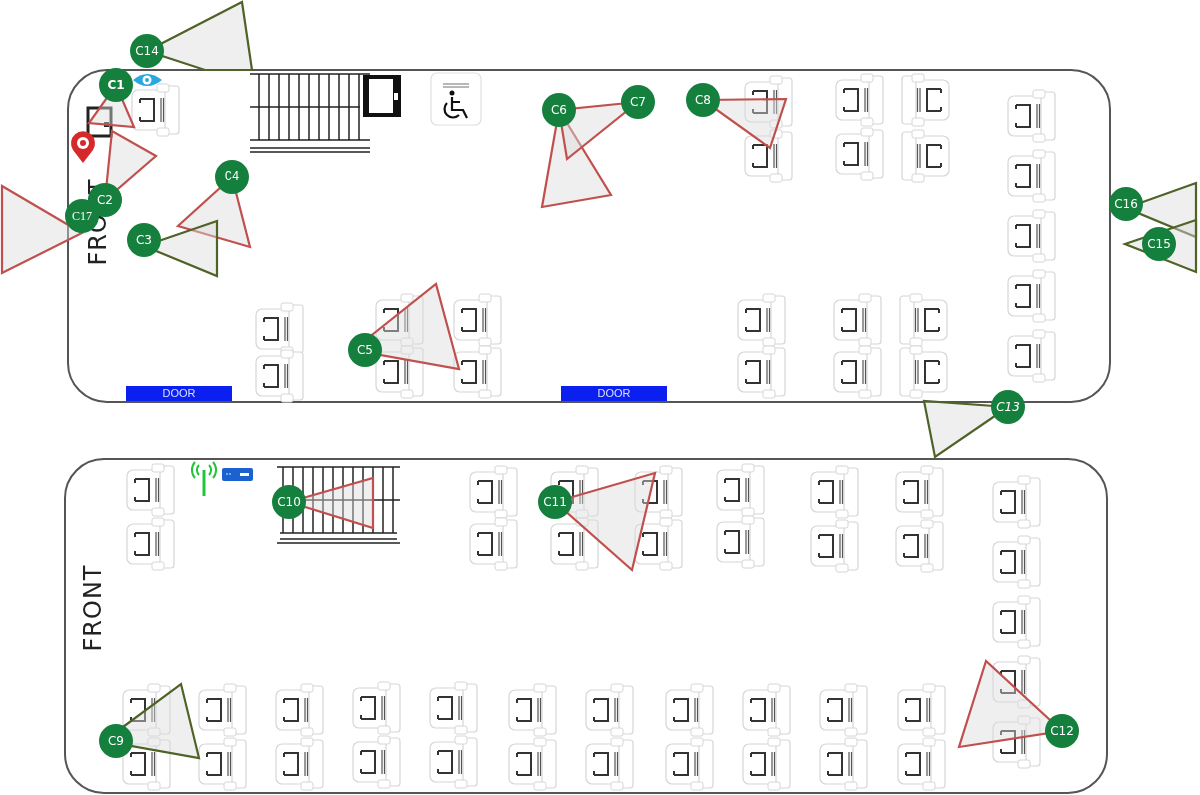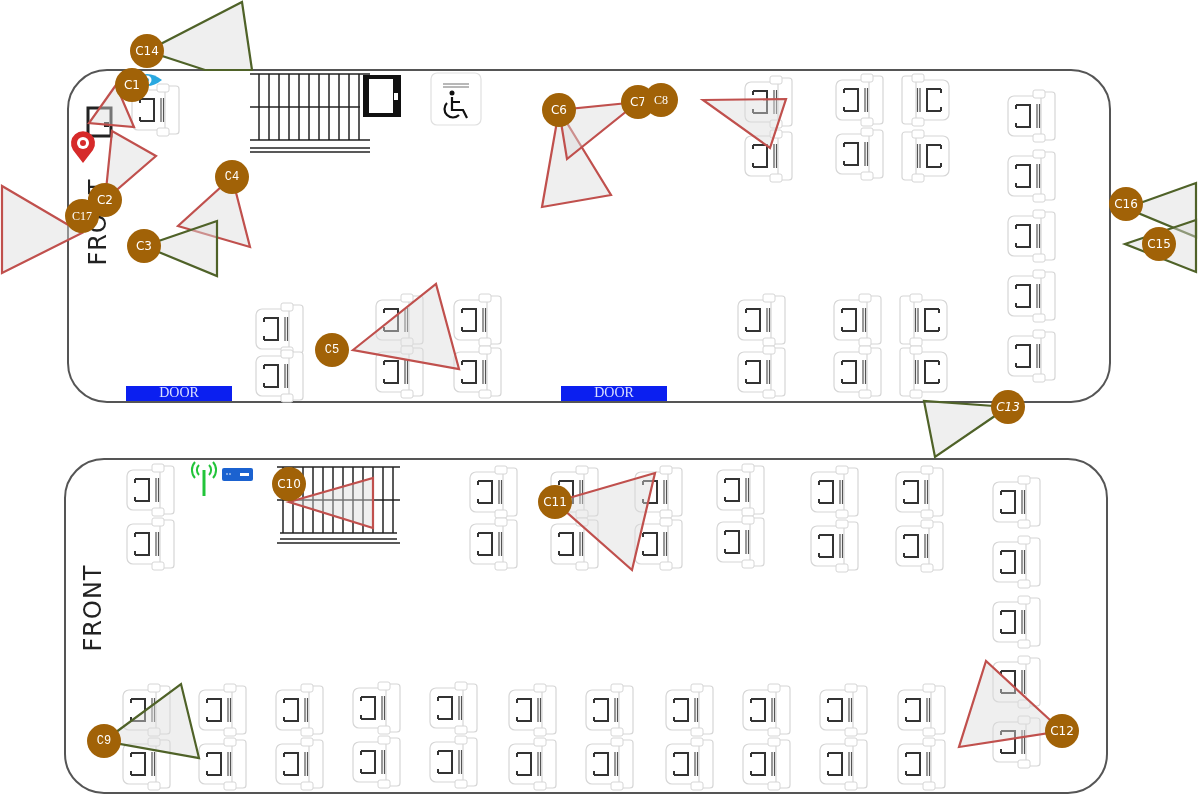--- a/index.html
+++ b/index.html
@@ -1,21 +1,21 @@
 <!DOCTYPE html>
 <html><head>
 <meta charset="utf-8">
 <style>
   html, body { margin:0; padding:0; background:#ffffff; }
   body { width:1200px; height:795px; position:relative; overflow:hidden; font-family:"DejaVu Sans", sans-serif; }
   #canvas { position:absolute; left:0; top:0; width:1200px; height:795px; }
   .car { position:absolute; border:2px solid #555; border-radius:40px; background:#fff; box-sizing:border-box; }
   .front-label { position:absolute; font-family:"DejaVu Sans", sans-serif; font-size:24px; color:#222; transform:rotate(-90deg); transform-origin:center center; letter-spacing:1px; white-space:nowrap; }
-  .door { position:absolute; background:#0b1ff0; color:#dbe0ff; font-size:14px; text-align:center; line-height:14px; height:15px; font-family:Liberation Serif, serif; }
-  .cam { position:absolute; width:34px; height:34px; border-radius:50%; background:#a16207; color:#fff; font-size:12px; line-height:34px; text-align:center; margin-left:-17px; margin-top:-17px; font-family:"DejaVu Sans", sans-serif; }
+  .door { position:absolute; background:#0b1ff0; color:#dbe0ff; font-size:11px; text-align:center; line-height:14px; height:15px; font-family:Liberation Sans, sans-serif; }
+  .cam { position:absolute; width:34px; height:34px; border-radius:50%; background:#15803d; color:#fff; font-size:12px; line-height:34px; text-align:center; margin-left:-17px; margin-top:-17px; font-family:"DejaVu Sans", sans-serif; }
   svg.overlay { position:absolute; left:0; top:0; pointer-events:none; }
 </style>
 </head>
 <body>
 
 <div id="canvas">
 
   <div class="car" style="left:67px; top:69px; width:1044px; height:334px;"></div>
 
   <div class="car" style="left:64px; top:458px; width:1044px; height:336px;"></div>
@@ -245,30 +245,30 @@
       <polygon points="289,502 373,478 373,528" stroke="#c0504d"></polygon>
 
       <polygon points="555,502 655,473 632,570" stroke="#c0504d"></polygon>
 
       <polygon points="104,741 181,684 199,758" stroke="#4f6228"></polygon>
 
       <polygon points="1062,731 986,661 959,747" stroke="#c0504d"></polygon>
     </g>
   </svg>
 
-  <div class="cam" style="left:132px; top:85px;">C1</div>
+  <div class="cam" style="left:116px; top:85px;font-weight:bold;">C1</div>
   <div class="cam" style="left:105px; top:200px;">C2</div>
-  <div class="cam" style="left:144px; top:246px;">C3</div>
+  <div class="cam" style="left:144px; top:240px;">C3</div>
   <div class="cam" style="left:232px; top:177px;font-family:Liberation Mono, monospace;">C4</div>
-  <div class="cam" style="left:332px; top:350px;font-family:Liberation Mono, monospace;">C5</div>
+  <div class="cam" style="left:365px; top:350px;">C5</div>
   <div class="cam" style="left:559px; top:110px;">C6</div>
   <div class="cam" style="left:638px; top:102px;">C7</div>
-  <div class="cam" style="left:661px; top:100px;font-family:Liberation Serif, serif;">C8</div>
-  <div class="cam" style="left:104px; top:741px;font-family:Liberation Mono, monospace;">C9</div>
-  <div class="cam" style="left:289px; top:484px;">C10</div>
+  <div class="cam" style="left:703px; top:100px;">C8</div>
+  <div class="cam" style="left:116px; top:741px;">C9</div>
+  <div class="cam" style="left:289px; top:502px;">C10</div>
   <div class="cam" style="left:555px; top:502px;">C11</div>
   <div class="cam" style="left:1062px; top:731px;">C12</div>
   <div class="cam" style="left:1008px; top:407px;font-style:italic;">C13</div>
   <div class="cam" style="left:147px; top:51px;">C14</div>
   <div class="cam" style="left:1125px; top:244px;margin-left:17px;">C15</div>
   <div class="cam" style="left:1126px; top:204px;">C16</div>
   <div class="cam" style="left:82px; top:216px;font-family:Liberation Serif, serif;">C17</div>
 
 </div>
 

